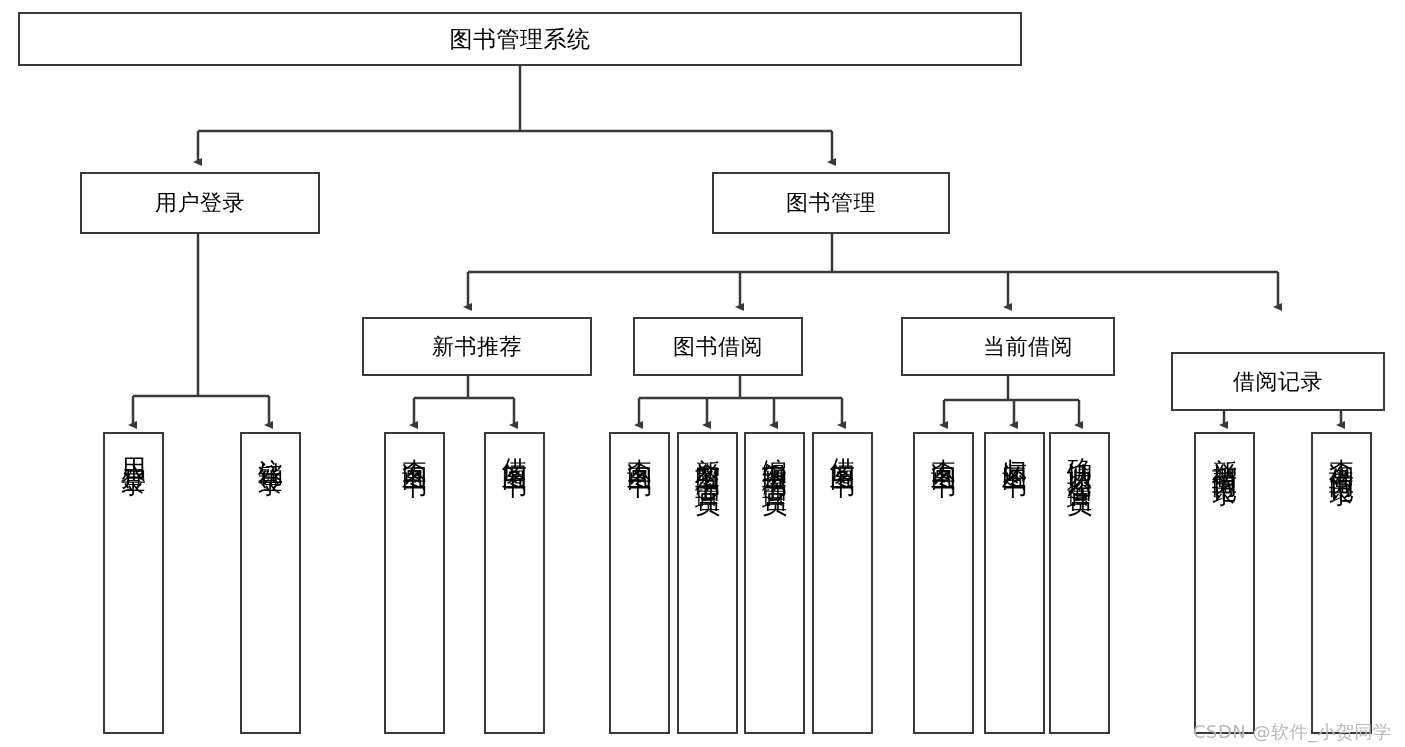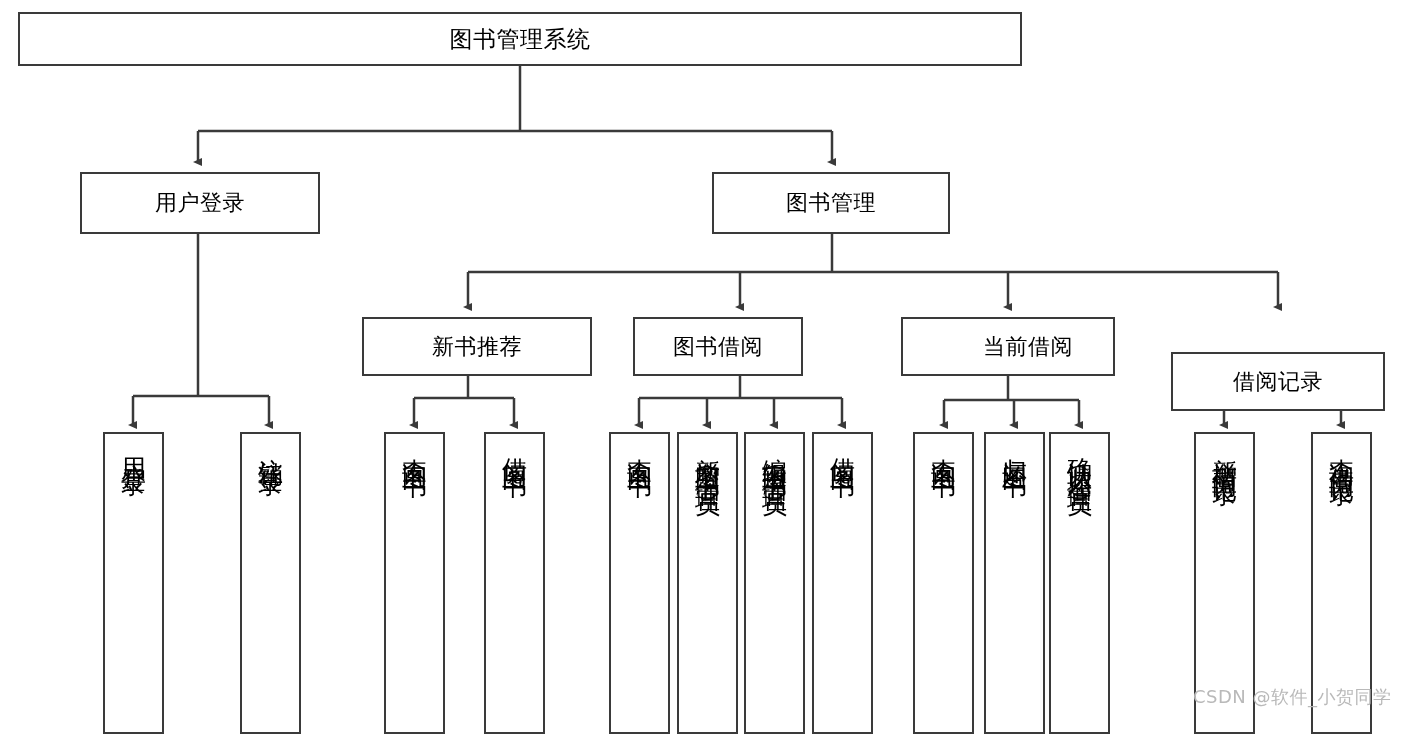--- a/index.html
+++ b/index.html
@@ -199,15 +199,15 @@
   </div>
 
   <div class="node vertical" style="left:1194px; top:432px; width:61px; height:302px;">
     <span class="label">新增借阅记录</span>
   </div>
 
   <div class="node vertical" style="left:1311px; top:432px; width:61px; height:302px;">
     <span class="label">查询借阅记录</span>
   </div>
 
-  <div class="watermark" style="left:1193px; top:685px;">CSDN @软件_小贺同学</div>
+  <div class="watermark" style="left:1193px; top:720px;">CSDN @软件_小贺同学</div>
 
 </div>
 
 </body></html>

